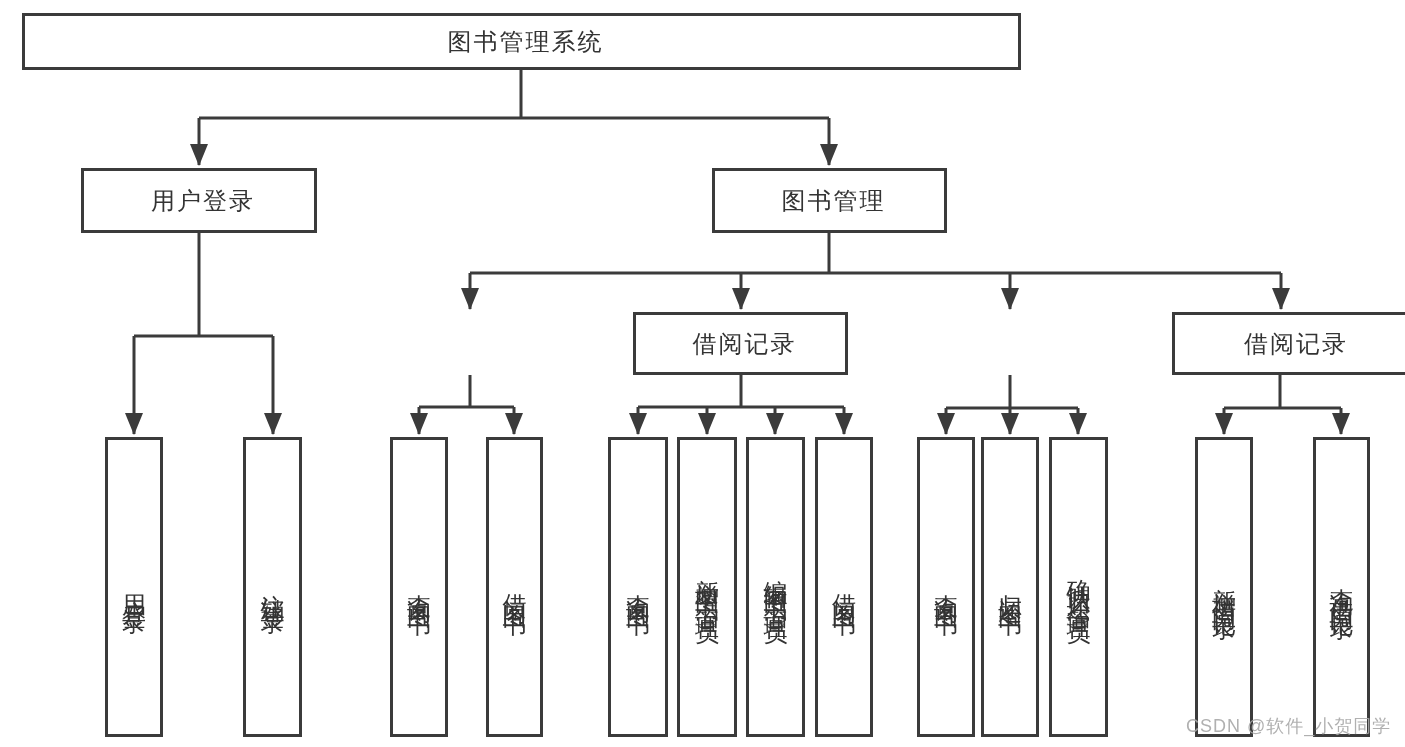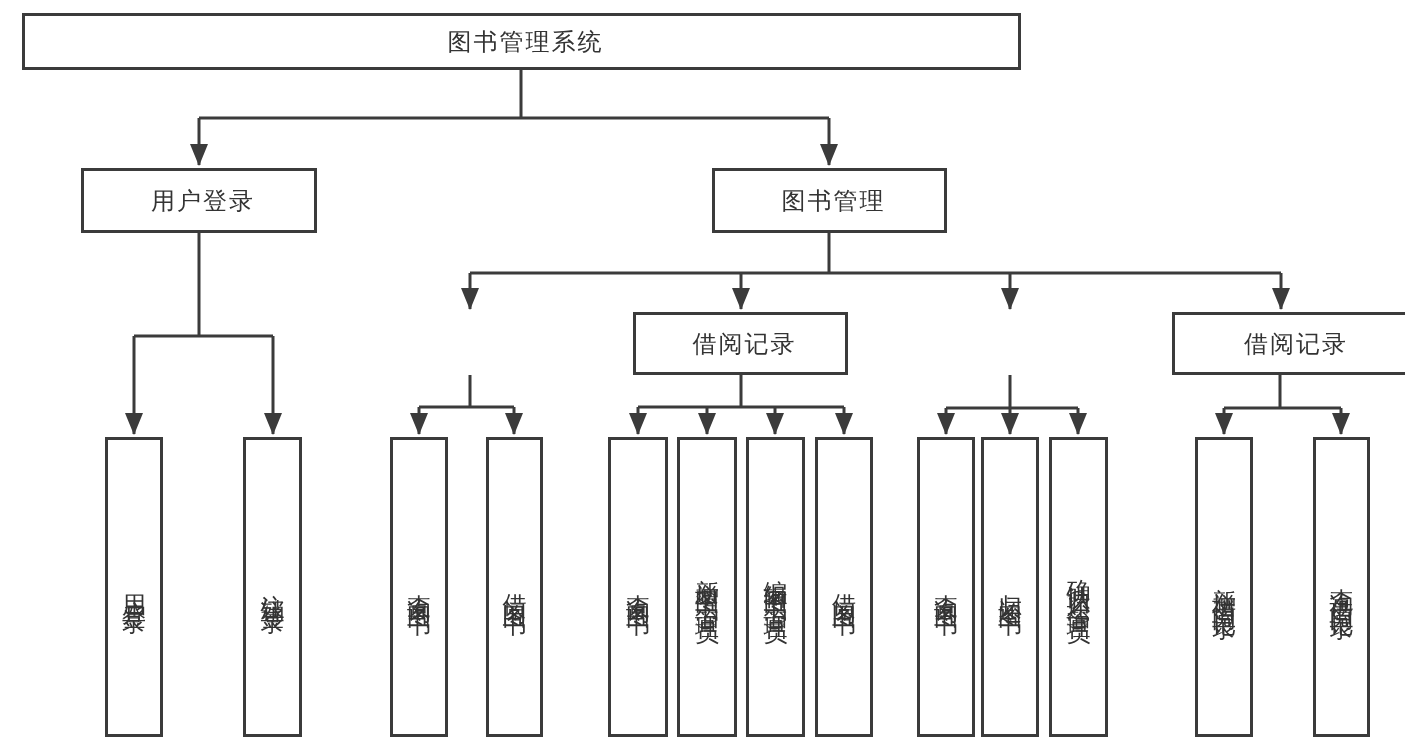--- a/index.html
+++ b/index.html
@@ -88,14 +88,15 @@
   <div class="box bv" style="left:746px;top:437px;width:59px;height:300px;">编辑图书（管理员）</div>
   <div class="box bv" style="left:815px;top:437px;width:58px;height:300px;">借阅图书</div>
 
   <div class="box bv" style="left:917px;top:437px;width:58px;height:300px;">查询图书</div>
   <div class="box bv" style="left:981px;top:437px;width:58px;height:300px;">归还图书</div>
   <div class="box bv" style="left:1049px;top:437px;width:59px;height:300px;">确认归还（管理员）</div>
 
   <div class="box bv" style="left:1195px;top:437px;width:58px;height:300px;">新增借阅记录</div>
   <div class="box bv" style="left:1313px;top:437px;width:57px;height:300px;">查询借阅记录</div>
 
+  <div class="watermark">CSDN @软件_小贺同学</div>
 
 </div>
 
 </body></html>

